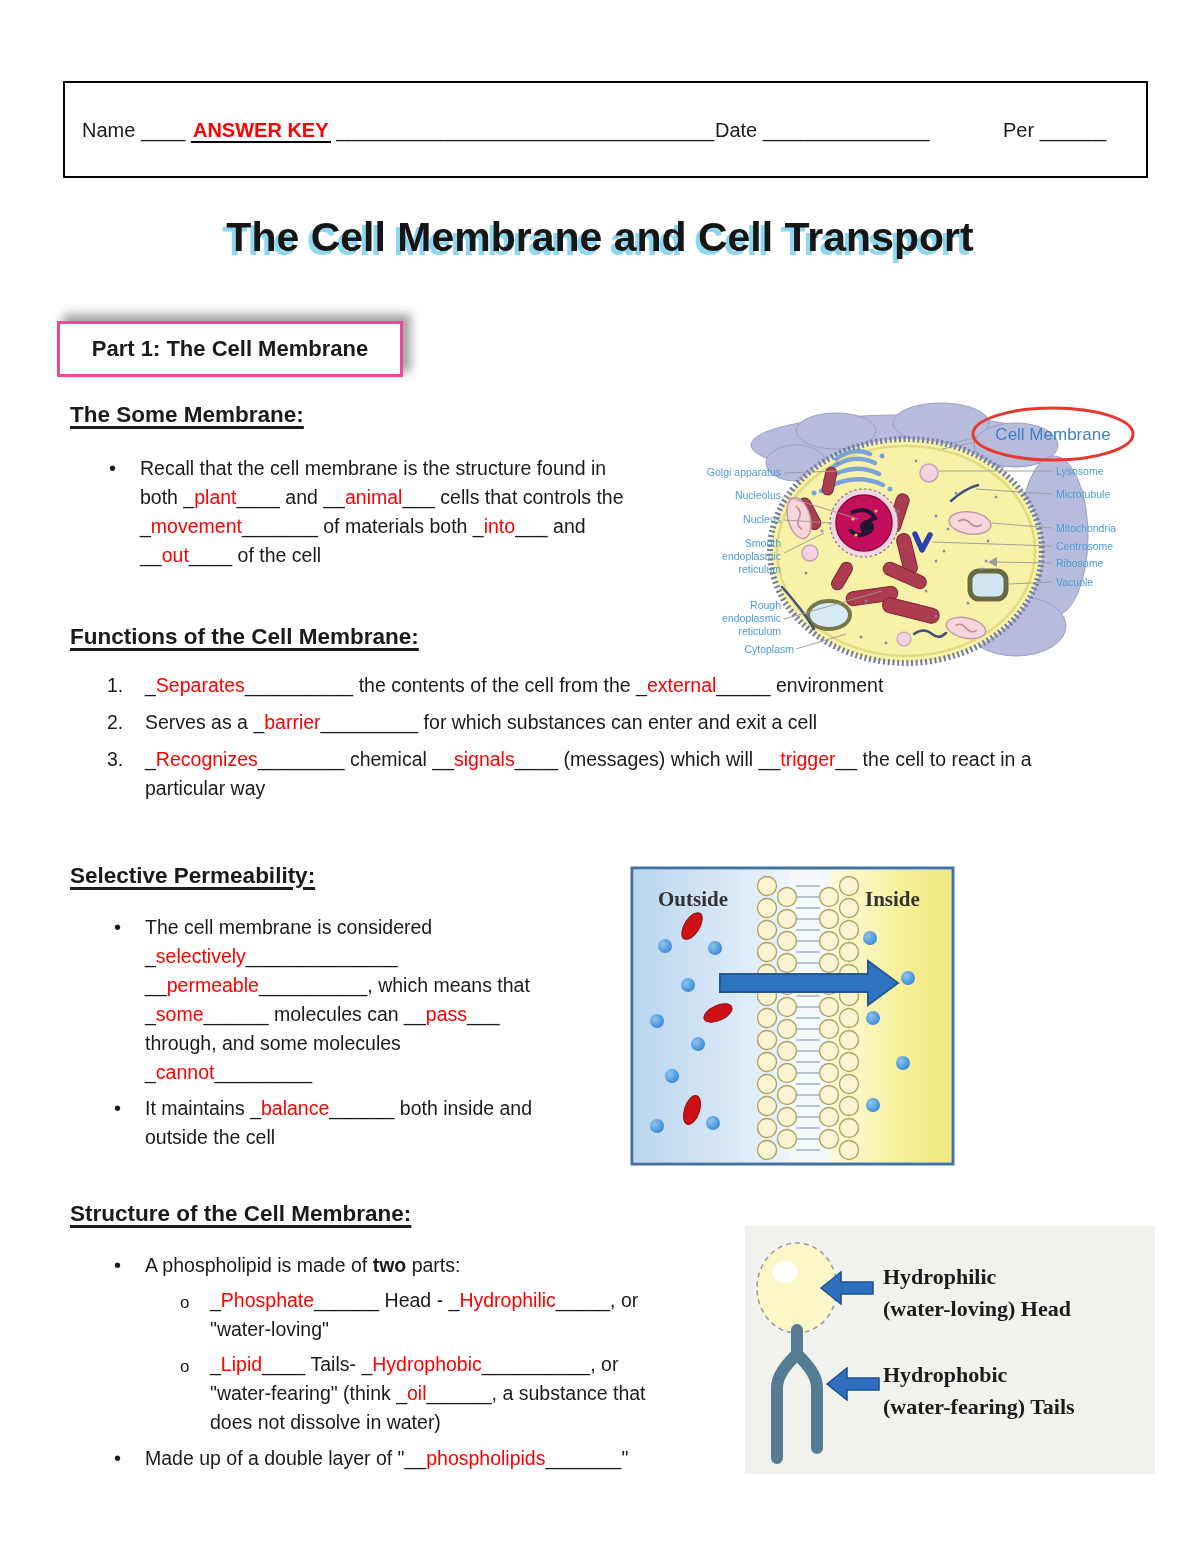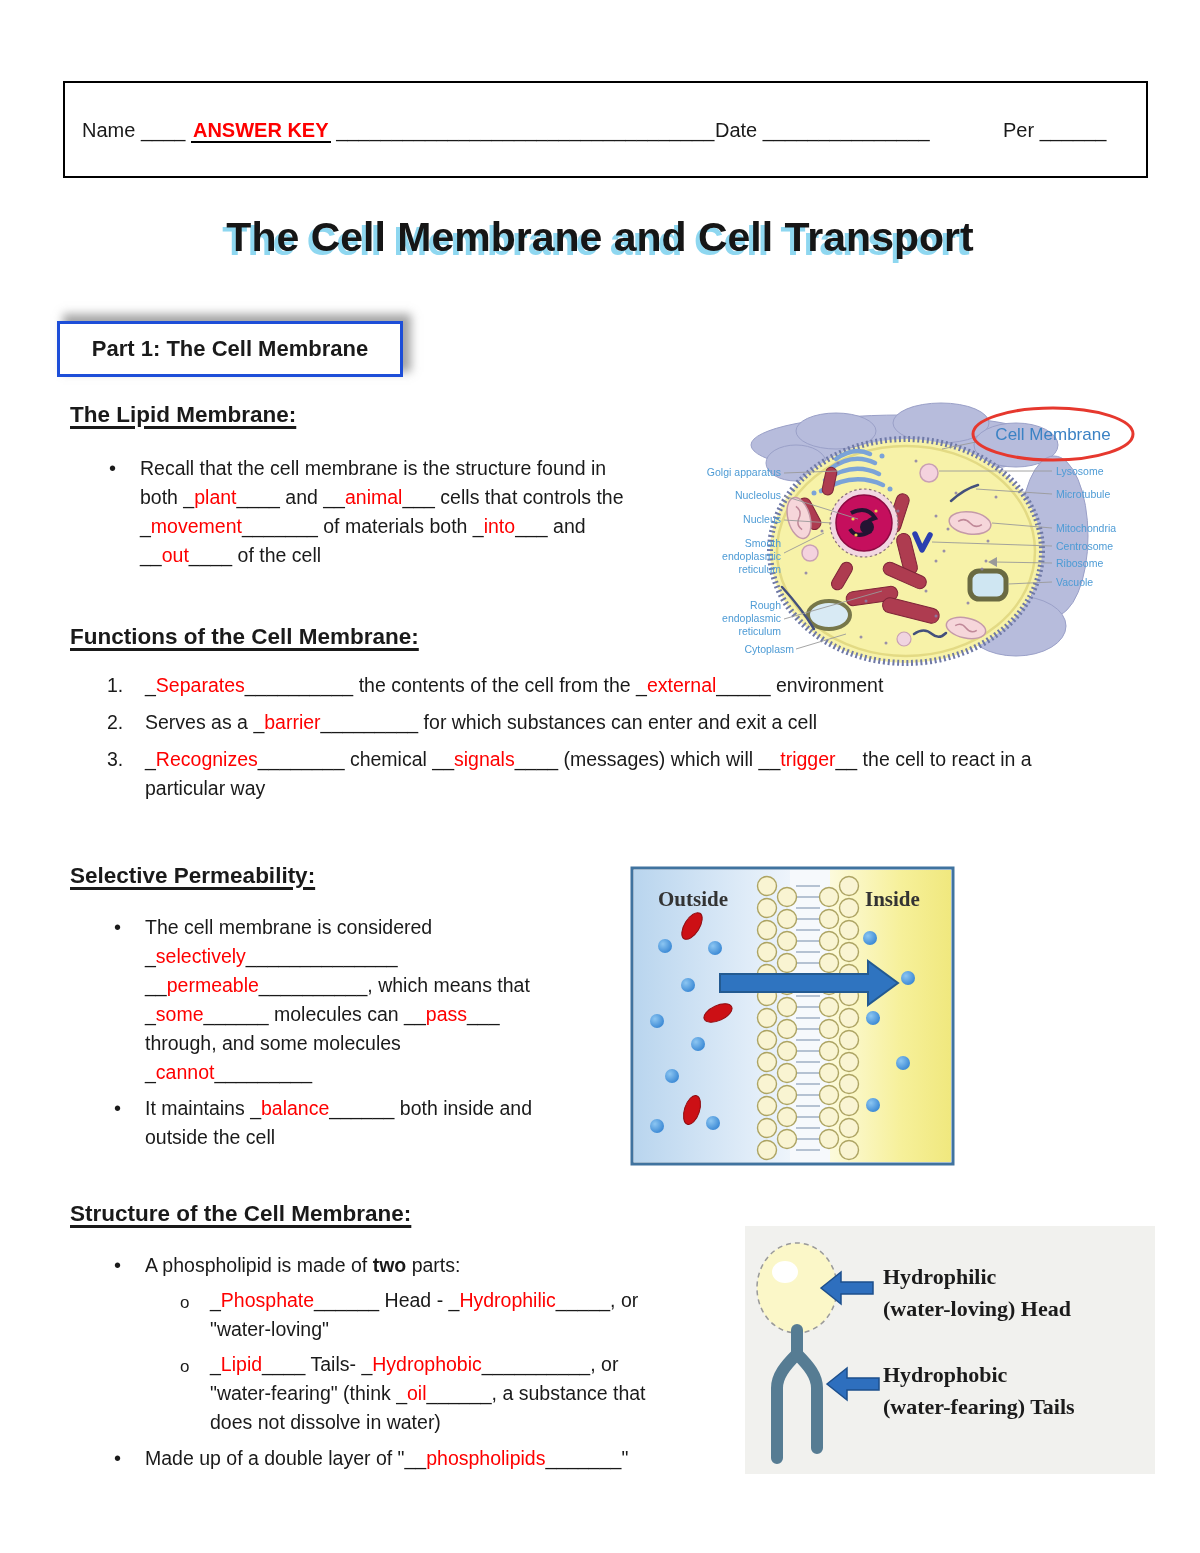--- a/index.html
+++ b/index.html
@@ -15,21 +15,21 @@
   .h-date{position:absolute;left:650px;top:36px;font-size:20px;white-space:nowrap;}
   .h-per{position:absolute;left:938px;top:36px;font-size:20px;white-space:nowrap;}
 
   
   .doc-title{position:absolute;left:0;top:196px;width:100%;text-align:center;
              font-size:41px;font-weight:bold;letter-spacing:0px;color:#161616;
              text-shadow:-4px 4px 0 #8ed7f0;}
 
   
   .part-box{position:absolute;left:57px;top:303px;width:340px;height:50px;
-            border:3px solid #1d4ed8;background:#fff;
+            border:3px solid #ec4899;background:#fff;
             box-shadow:7px -6px 9px 1px rgba(105,105,105,.6);
             display:flex;align-items:center;justify-content:center;
             font-size:22px;font-weight:bold;}
 
   
   .sec-h{position:absolute;font-size:22.5px;font-weight:bold;
          text-decoration:underline;text-decoration-thickness:2.5px;text-underline-offset:4px;}
   .h1{left:70px;top:384px;}
   .h2{left:70px;top:606px;}
   .h3{left:70px;top:845px;}
@@ -92,21 +92,21 @@
       <span class="h-underscores">______</span>
     </div>
   </div>
 
   <div class="doc-title">The Cell Membrane and Cell Transport</div>
 
   <div class="part-box">
     <span>Part 1: The Cell Membrane</span>
   </div>
 
-  <div class="sec-h h1">The Lipid Membrane:</div>
+  <div class="sec-h h1">The Some Membrane:</div>
   <div class="blk-membrane txt">
     <ul class="blist">
       <li><span>Recall that the cell membrane is the structure found in</span><br><span>both _</span><span class="ans">plant</span><span>____ and __</span><span class="ans">animal</span><span>___ cells that controls the</span><br><span>_</span><span class="ans">movement</span><span>_______ of materials both _</span><span class="ans">into</span><span>___ and</span><br><span>__</span><span class="ans">out</span><span>____ of the cell</span></li>
     </ul>
   </div>
 
   <svg class="fig-cell" viewBox="0 0 464 274" xmlns="http://www.w3.org/2000/svg">
 
     <g fill="#b7bcdc" stroke="#9aa0c8" stroke-width="1">
       <ellipse cx="215" cy="44" rx="150" ry="30"></ellipse>

